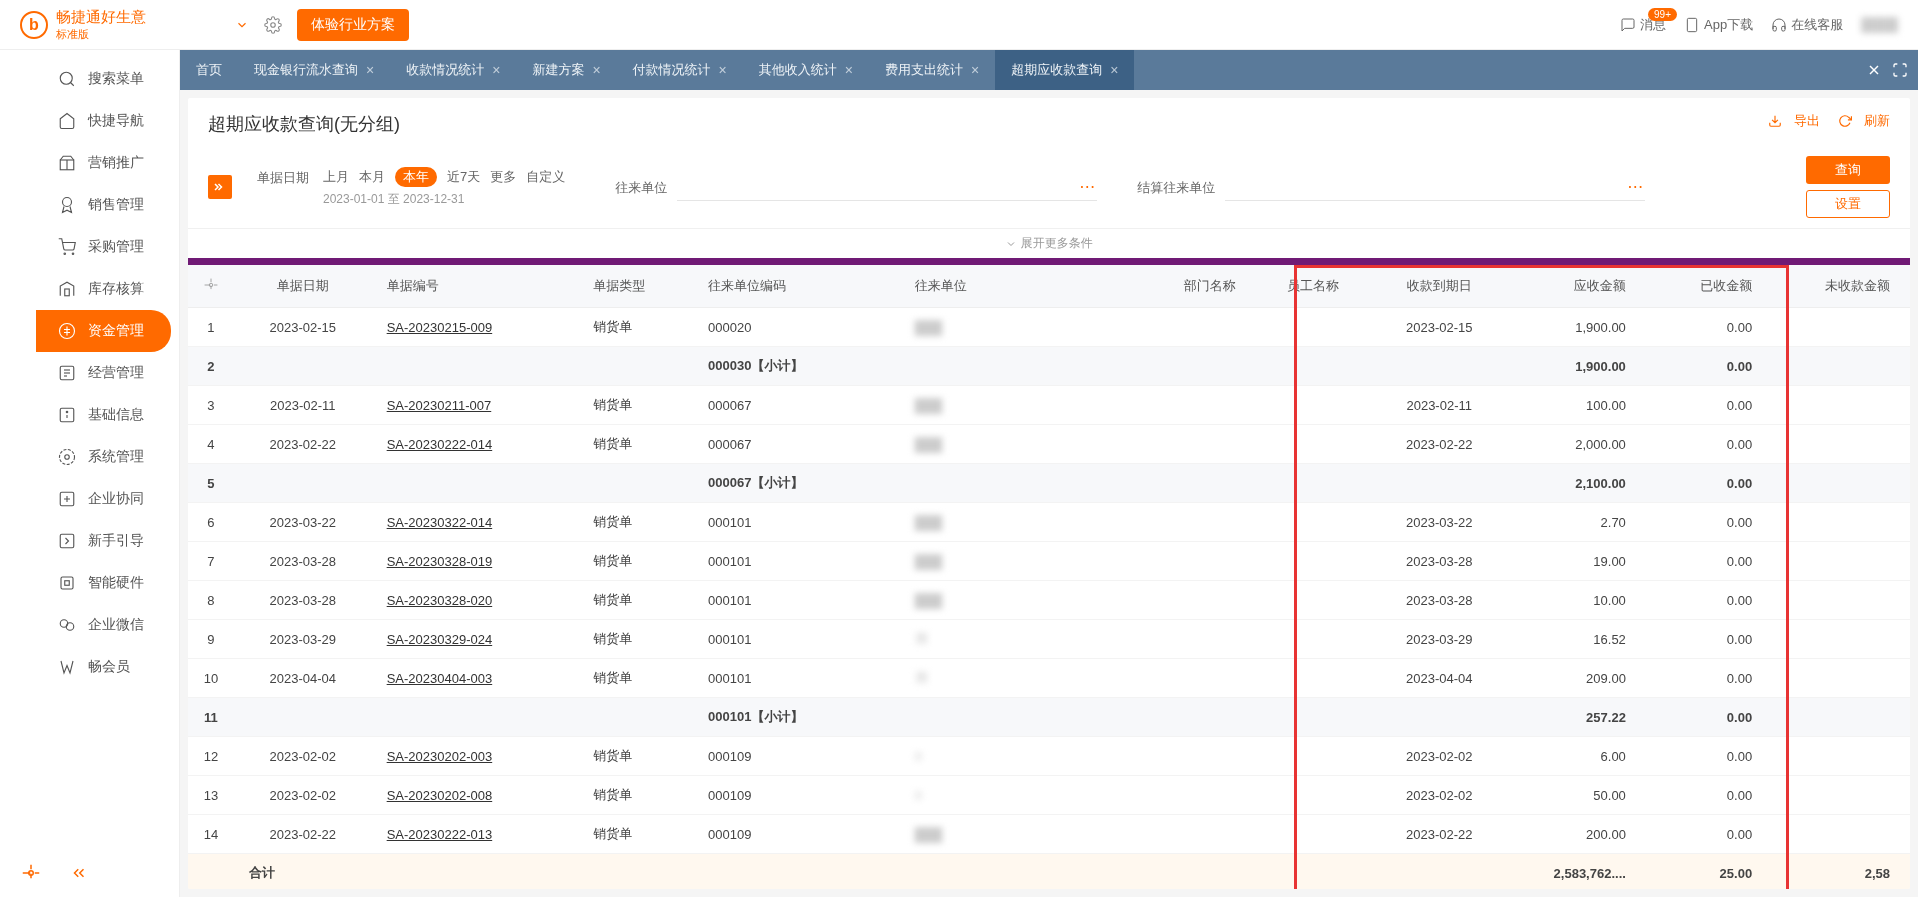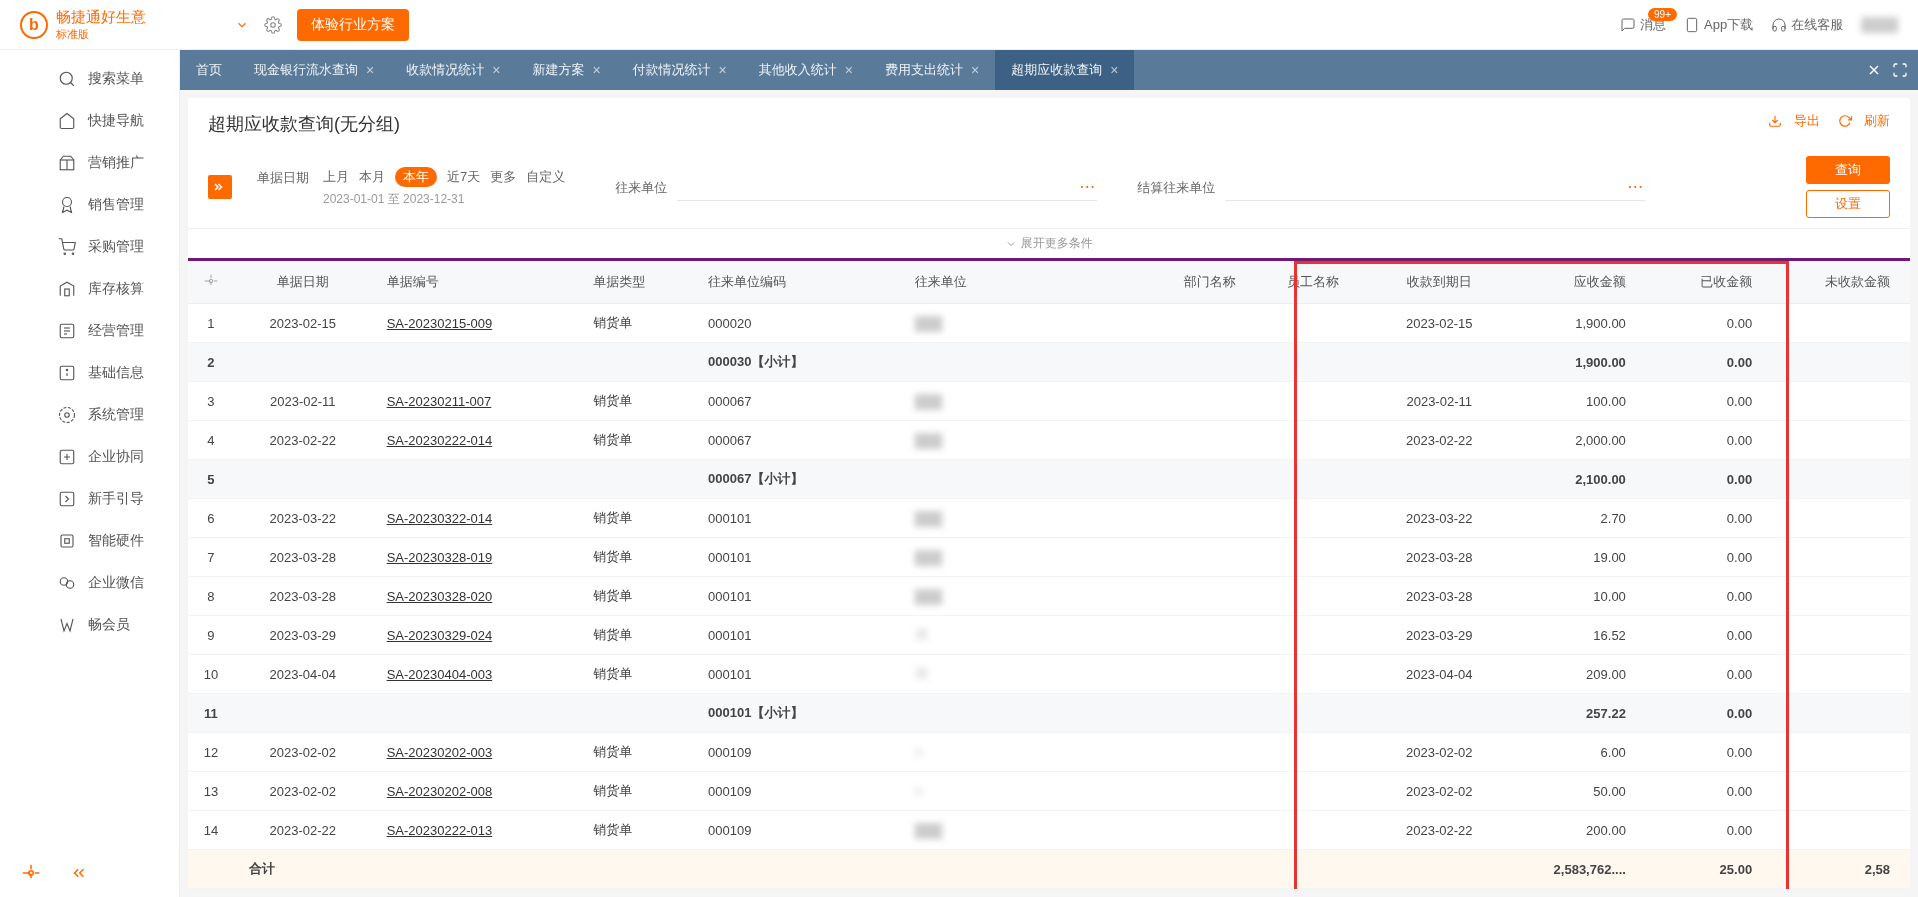--- a/index.html
+++ b/index.html
@@ -42,21 +42,21 @@
 .preset-row { display: flex; gap: 10px; align-items: center; }
 .preset-row span { color: #666; cursor: pointer; font-size: 13px; }
 .preset-active { background: #ff6a00; color: #fff !important; padding: 1px 8px; border-radius: 10px; font-size: 12px; }
 .date-range-text { color: #999; font-size: 12px; }
 .filter-input { display: flex; align-items: center; flex: 1; max-width: 420px; border-bottom: 1px solid #e5e5e5; padding: 4px 0; }
 .filter-input input { border: none; outline: none; flex: 1; font-size: 13px; }
 .filter-more { color: #ff6a00; cursor: pointer; font-size: 16px; letter-spacing: 2px; }
 .filter-actions { margin-left: auto; display: flex; flex-direction: column; gap: 6px; }
 .btn-primary { background: #ff6a00; color: #fff; border: none; padding: 5px 29px; border-radius: 3px; cursor: pointer; font-size: 13px; }
 .btn-outline { background: #fff; color: #ff6a00; border: 1px solid #ff6a00; padding: 4px 20px; border-radius: 3px; cursor: pointer; font-size: 13px; }
-.expand-hint { text-align: center; padding: 6px; color: #999; font-size: 12px; cursor: pointer; border-bottom: 3px solid #701a75; }
+.expand-hint { text-align: center; padding: 6px; color: #999; font-size: 12px; cursor: pointer; border-bottom: 7px solid #701a75; }
 .table-wrap { flex: 1; overflow: auto; position: relative; }
 table { width: 100%; border-collapse: collapse; table-layout: fixed; }
 th { background: #f7f8fa; padding: 12px 8px; font-weight: 500; color: #555; border-bottom: 1px solid #eee; text-align: center; font-size: 13px; position: sticky; top: 0; }
 td { padding: 10px 8px; border-bottom: 1px solid #f3f3f3; font-size: 13px; color: #444; }
 .col-idx { width: 60px; text-align: center; }
 .col-date { width: 120px; text-align: center; }
 .col-docnum { width: 180px; text-align: left; padding-left: 15px; }
 .col-type { width: 100px; text-align: left; padding-left: 15px; }
 .col-code { width: 180px; text-align: left; padding-left: 15px; }
 .col-unit { width: 220px; text-align: left; padding-left: 15px; }
@@ -159,20 +159,27 @@
           </svg>
           <span>采购管理</span>
         </div>
         <div class="sidebar-item">
           <svg viewBox="0 0 24 24" fill="none" stroke="currentColor" stroke-width="1.5">
             <path d="M3 21V8l9-5 9 5v13"></path>
             <rect x="9" y="12" width="6" height="9"></rect>
           </svg>
           <span>库存核算</span>
         </div>
+        <div class="sidebar-item active">
+          <svg viewBox="0 0 24 24" fill="none" stroke="currentColor" stroke-width="1.5">
+            <circle cx="12" cy="12" r="10"></circle>
+            <path d="M12 6v12M8 10h8M8 14h8"></path>
+          </svg>
+          <span>资金管理</span>
+        </div>
         <div class="sidebar-item">
           <svg viewBox="0 0 24 24" fill="none" stroke="currentColor" stroke-width="1.5">
             <rect x="3" y="3" width="18" height="18" rx="2"></rect>
             <line x1="8" y1="8" x2="16" y2="8"></line>
             <line x1="8" y1="12" x2="16" y2="12"></line>
             <line x1="8" y1="16" x2="12" y2="16"></line>
           </svg>
           <span>经营管理</span>
         </div>
         <div class="sidebar-item">

